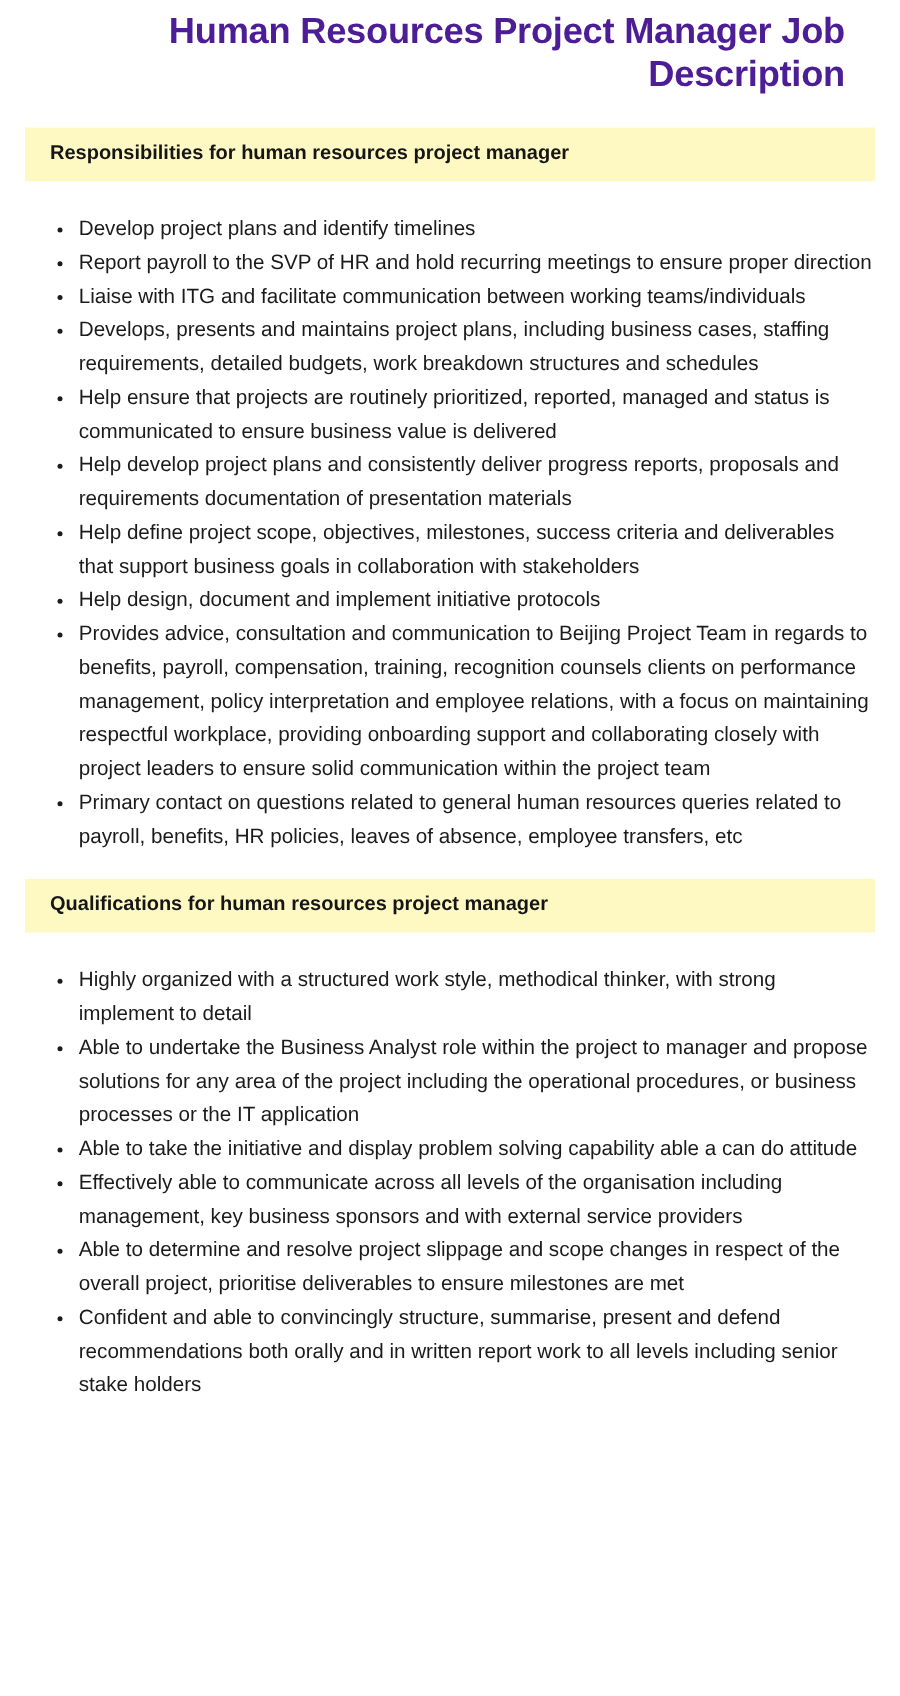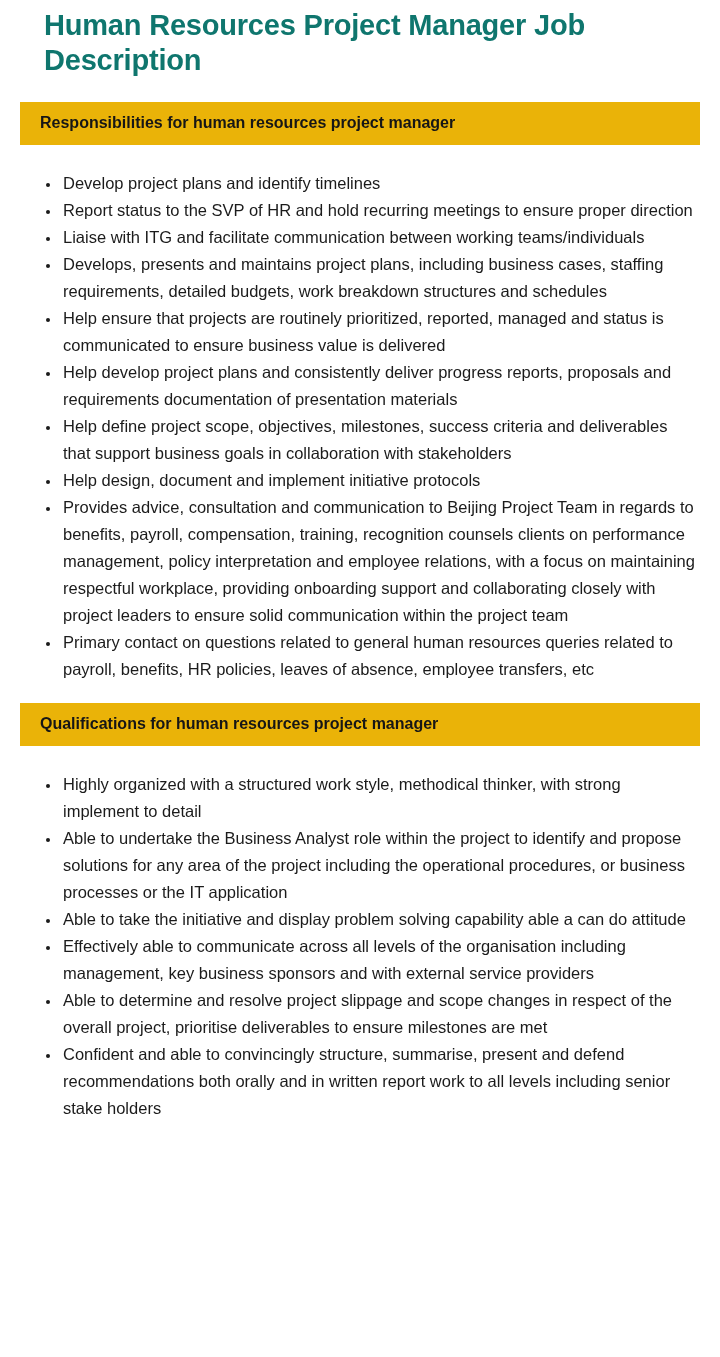--- a/index.html
+++ b/index.html
@@ -17,32 +17,32 @@
   }
   .page {
     padding: 0 20px;
     box-sizing: border-box;
     width: 720px;
   }
   .doc-title {
     font-size: 29px;
     line-height: 35px;
     font-weight: bold;
-    text-align: left;
-    color: #0f766e;
+    text-align: right;
+    color: #4c1d95;
     margin: 8px 24px 24px;
     letter-spacing: -0.2px;
   }
   .intro {
     font-size: 16.5px;
     line-height: 27px;
     margin: 0 0 20px 0;
   }
   .section-header {
-    background: #eab308;
+    background: #fef9c3;
     font-size: 16px;
     font-weight: bold;
     color: #161616;
     padding: 12px 20px 13px 20px;
     margin: 0;
   }
   ul.bullet-list {
     margin: 25px 2px 20px 0;
     padding-left: 41px;
     font-size: 16.5px;
@@ -60,35 +60,35 @@
 
 <div class="page">
 
   <h1 class="doc-title">Human Resources Project Manager Job Description</h1>
 
 
   <div class="section-header">Responsibilities for human resources project manager</div>
 
   <ul class="bullet-list">
     <li>Develop project plans and identify timelines</li>
-    <li>Report status to the SVP of HR and hold recurring meetings to ensure proper direction</li>
+    <li>Report payroll to the SVP of HR and hold recurring meetings to ensure proper direction</li>
     <li>Liaise with ITG and facilitate communication between working teams/individuals</li>
     <li>Develops, presents and maintains project plans, including business cases, staffing requirements, detailed budgets, work breakdown structures and schedules</li>
     <li>Help ensure that projects are routinely prioritized, reported, managed and status is communicated to ensure business value is delivered</li>
     <li>Help develop project plans and consistently deliver progress reports, proposals and requirements documentation of presentation materials</li>
     <li>Help define project scope, objectives, milestones, success criteria and deliverables that support business goals in collaboration with stakeholders</li>
     <li>Help design, document and implement initiative protocols</li>
     <li>Provides advice, consultation and communication to Beijing Project Team in regards to benefits, payroll, compensation, training, recognition counsels clients on performance management, policy interpretation and employee relations, with a focus on maintaining respectful workplace, providing onboarding support and collaborating closely with project leaders to ensure solid communication within the project team</li>
     <li>Primary contact on questions related to general human resources queries related to payroll, benefits, HR policies, leaves of absence, employee transfers, etc</li>
   </ul>
 
   <div class="section-header">Qualifications for human resources project manager</div>
 
   <ul class="bullet-list">
     <li>Highly organized with a structured work style, methodical thinker, with strong implement to detail</li>
-    <li>Able to undertake the Business Analyst role within the project to identify and propose solutions for any area of the project including the operational procedures, or business processes or the IT application</li>
+    <li>Able to undertake the Business Analyst role within the project to manager and propose solutions for any area of the project including the operational procedures, or business processes or the IT application</li>
     <li>Able to take the initiative and display problem solving capability able a can do attitude</li>
     <li>Effectively able to communicate across all levels of the organisation including management, key business sponsors and with external service providers</li>
     <li>Able to determine and resolve project slippage and scope changes in respect of the overall project, prioritise deliverables to ensure milestones are met</li>
     <li>Confident and able to convincingly structure, summarise, present and defend recommendations both orally and in written report work to all levels including senior stake holders</li>
   </ul>
 
 </div>
 
 </body></html>

